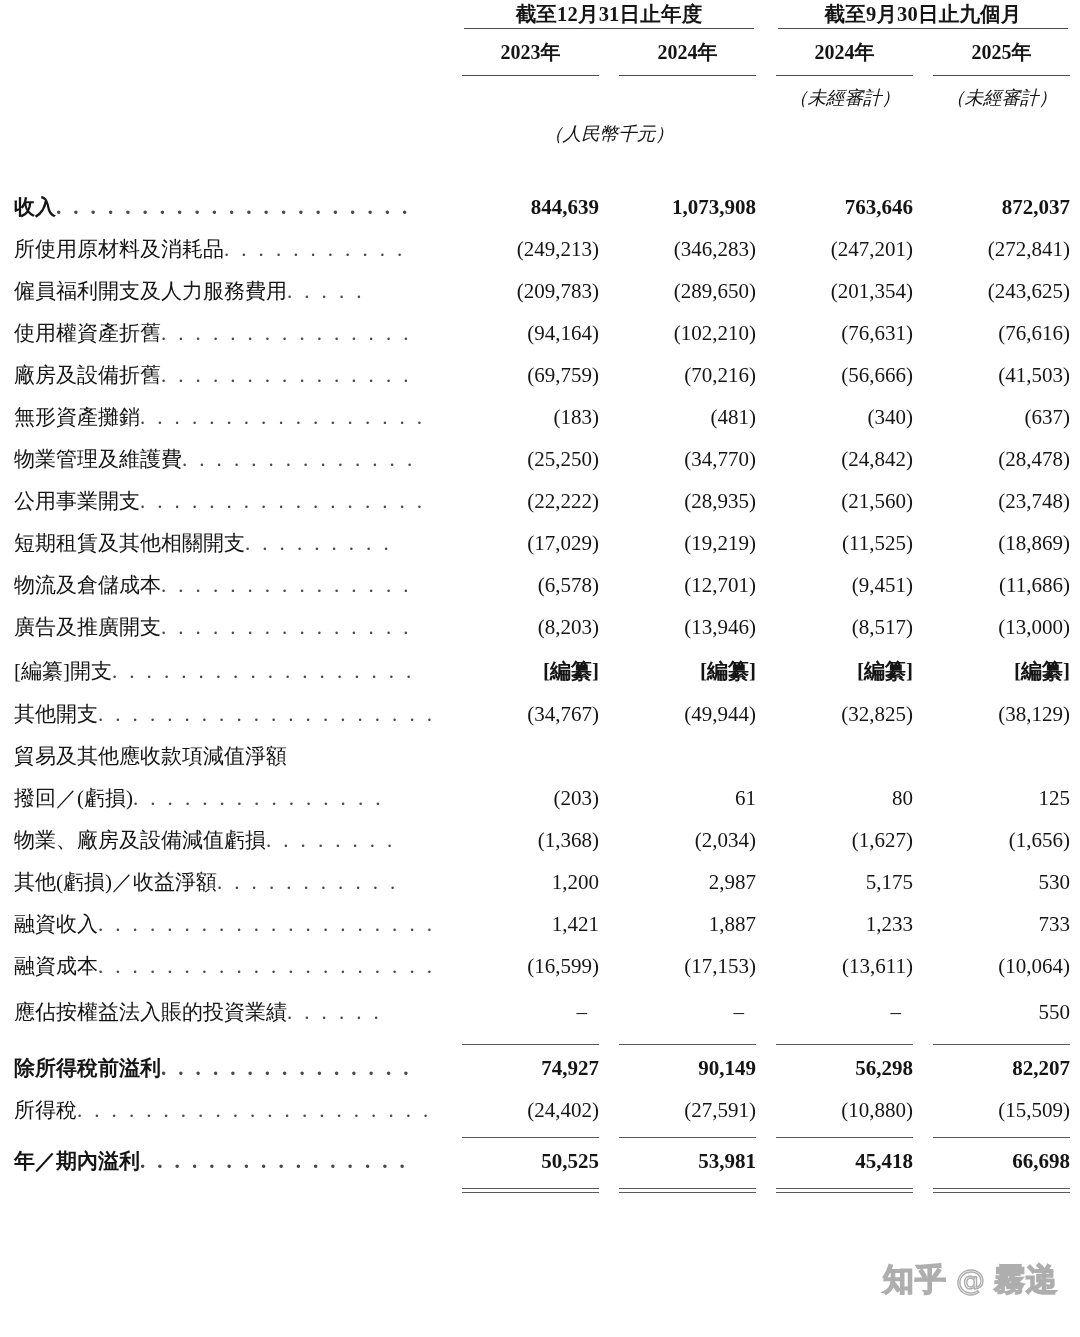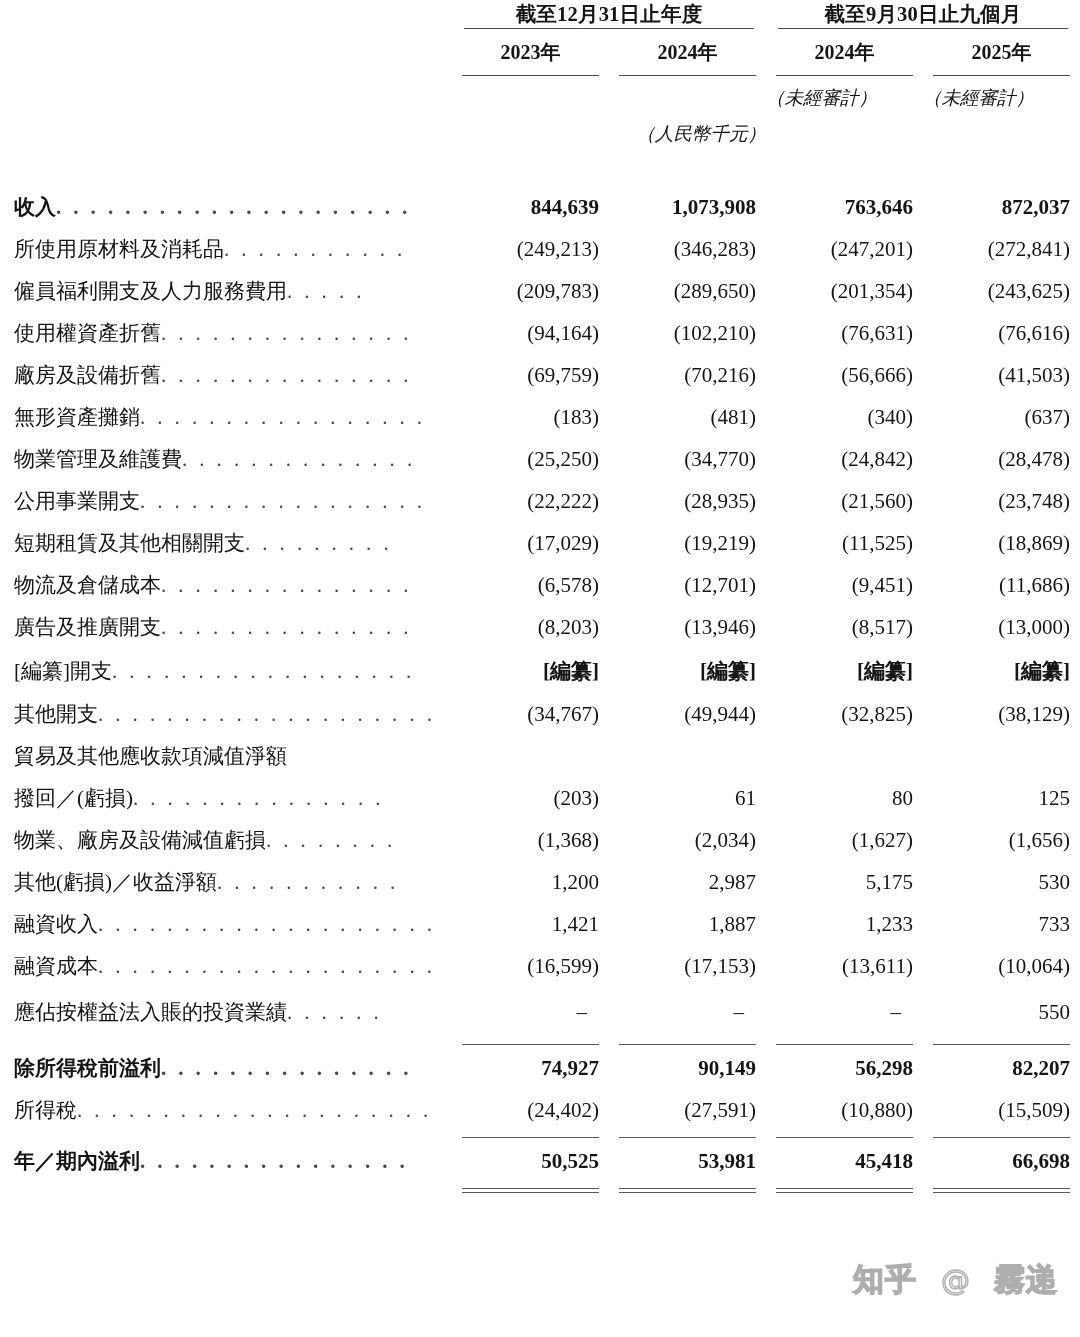--- a/index.html
+++ b/index.html
@@ -52,28 +52,28 @@
   .rule-seg.wide { margin: 0 12px 0 12px; }
 
   .hdr-year {
     text-align: center;
     font-weight: bold;
     font-size: 20px;
     padding: 10px 0 9px 0;
     white-space: nowrap;
   }
   .hdr-note {
-    text-align: left;
+    text-align: center;
     font-style: italic;
     font-size: 18.5px;
     padding: 9px 0 3px 0;
     white-space: nowrap;
   }
   .hdr-unit {
-    text-align: right;
+    text-align: center;
     font-style: italic;
     font-size: 18.5px;
     padding: 8px 0 4px 0;
     white-space: nowrap;
   }
 
   .spacer-lg { height: 34px; }
 
   
   .lbl {
@@ -121,21 +121,21 @@
     height: 3px;
   }
 
   
   .watermark {
     position: absolute;
     right: 22px;
     bottom: 36px;
     display: flex;
     align-items: center;
-    gap: 24px;
+    gap: 9px;
     opacity: .55;
     pointer-events: none;
     user-select: none;
   }
   .watermark .wm-logo {
     font-size: 31px;
     font-weight: bold;
     color: #ffffff;
     -webkit-text-stroke: 1.4px #6d6d6d;
     letter-spacing: 1px;

